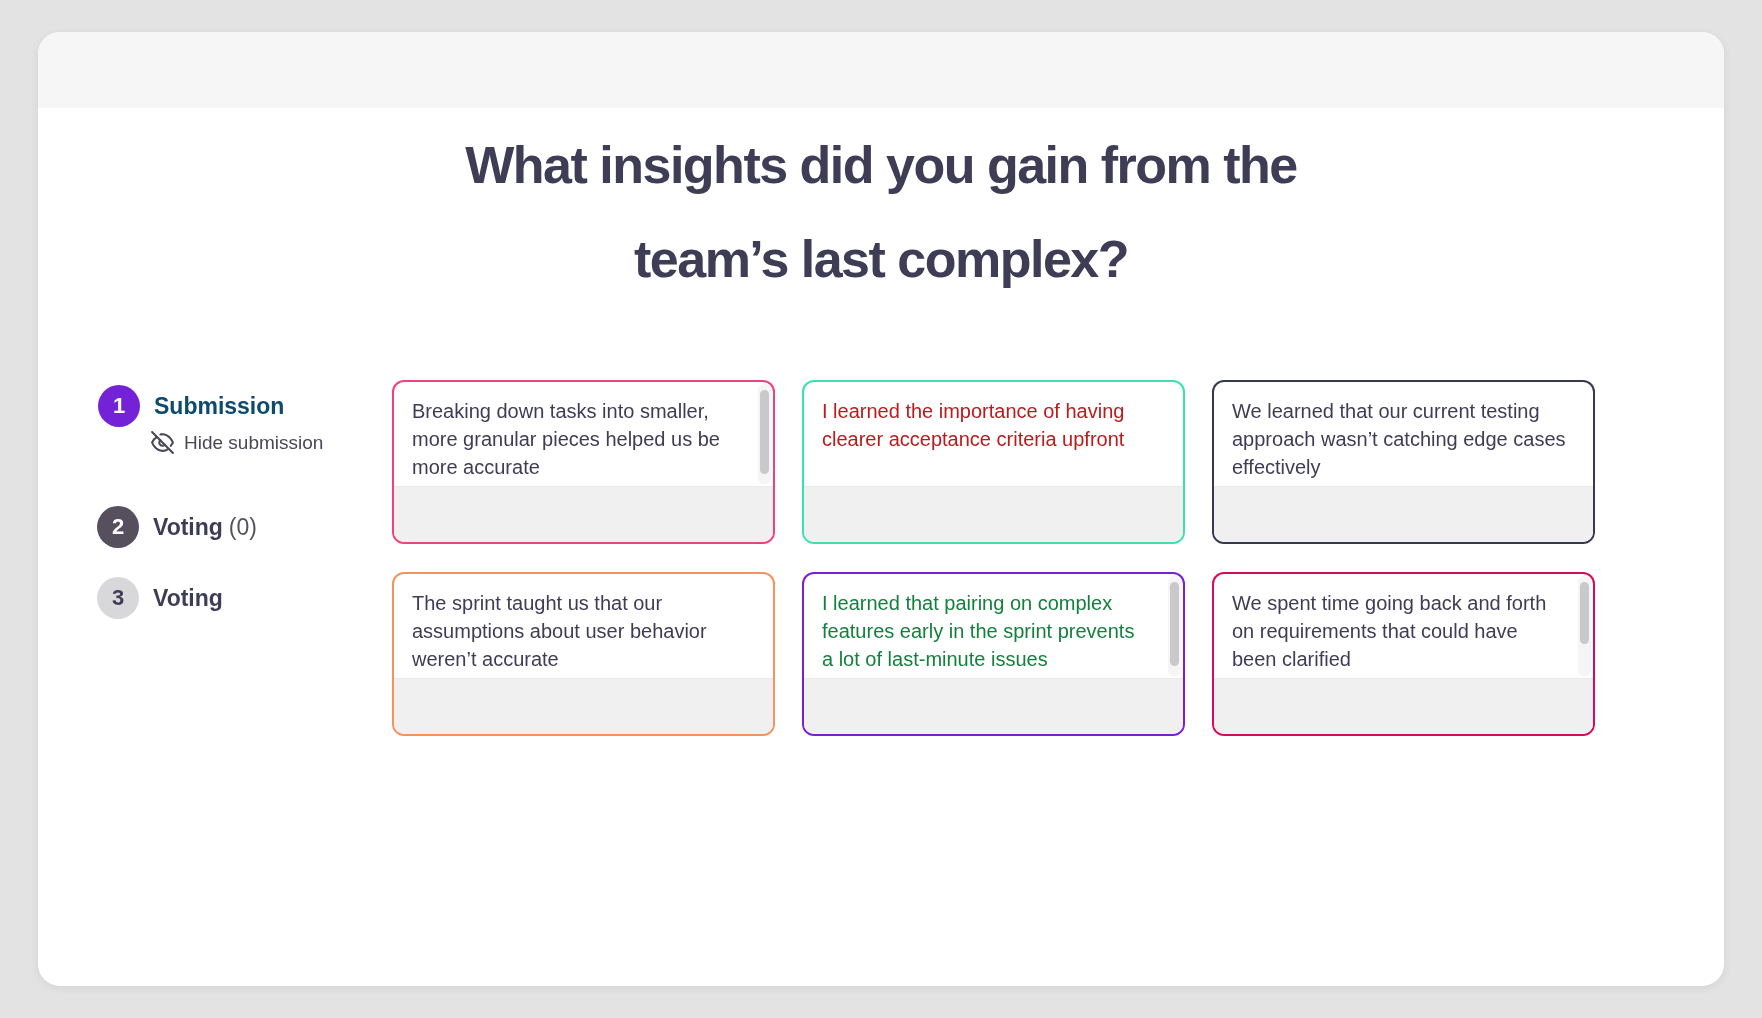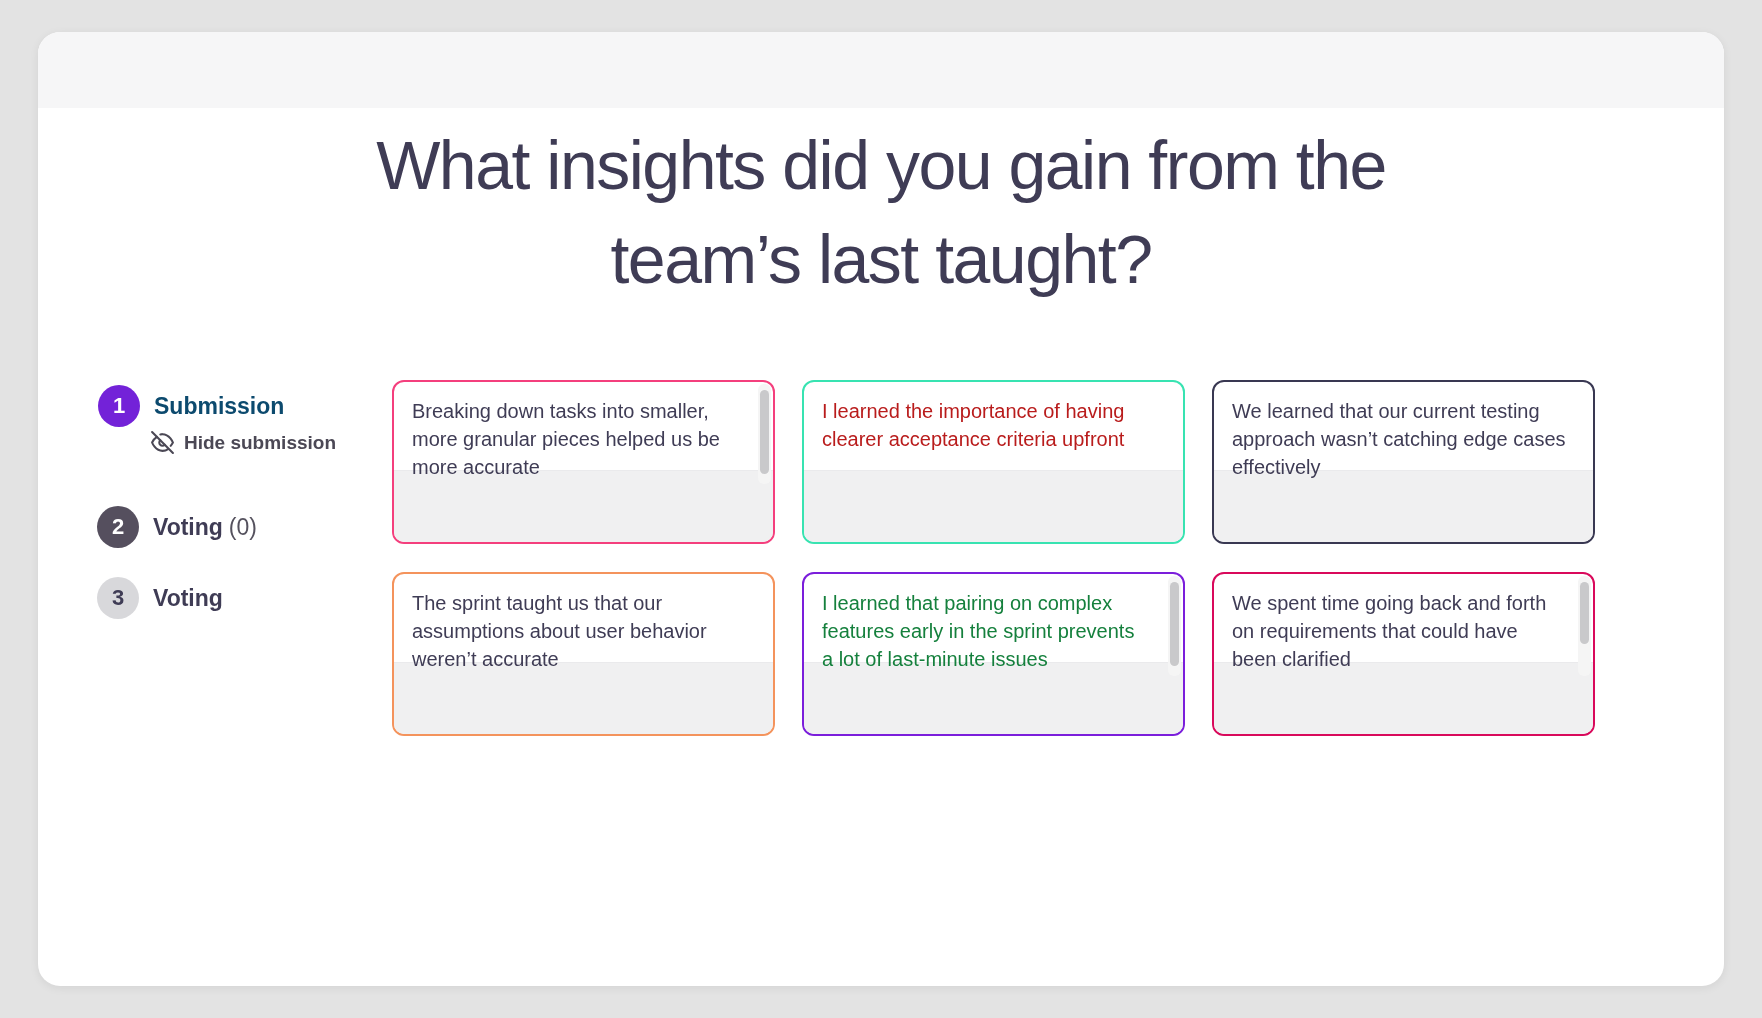--- a/index.html
+++ b/index.html
@@ -27,22 +27,22 @@
     left:0;top:0;right:0;
     height:76px;
     background:#f6f6f7;
     border-radius:22px 22px 0 0;
   }
   .title{
     position:absolute;
     left:0;top:118px;
     width:1762px;
     text-align:center;
-    font-weight:400;
-    font-size:68px;
+    font-weight:700;
+    font-size:52px;
     line-height:94px;
     letter-spacing:-1.5px;
   }
   
   .step-row{
     position:absolute;
     display:flex;
     align-items:center;
     gap:14px;
     cursor:pointer;
@@ -64,21 +64,20 @@
   }
   .step-count{
     font-weight:400;
     margin-left:6px;
   }
   .hide-submission{
     position:absolute;
     left:150px;top:430px;
     display:flex;align-items:center;gap:9px;
     cursor:pointer;
-    font-weight:bold;
   }
   .hide-submission-label{
     font-size:19px;
     white-space:nowrap;
   }
   .eye-off{display:block;}
   
   .cards-grid{
     position:absolute;
     left:392px;top:380px;
@@ -92,21 +91,21 @@
     background:#ffffff;
     border:2px solid #ccc;
     border-radius:12px;
     overflow:hidden;
     display:flex;
     flex-direction:column;
     box-sizing:border-box;
   }
   .card-text{
     position:relative;
-    height:88px;
+    height:104px;
     flex:0 0 auto;
     padding:15px 14px 0 18px;
     box-sizing:border-box;
     font-size:20px;
     line-height:28px;
     font-weight:500;
   }
   .card-text .txt{display:block;max-width:336px;}
   .card.has-scroll .card-text .txt{max-width:322px;}
   .sb-track{
@@ -135,21 +134,21 @@
 <body>
 
 <div class="stage">
 
   <div class="panel">
     <div class="panel-topband"></div>
   </div>
 
   <div class="title" style="color: rgb(63, 60, 85);">
     <div>What insights did you gain from the</div>
-    <div>team’s last taught?</div>
+    <div>team’s last complex?</div>
   </div>
 
   <div class="step-row s1">
     <div class="step-circle" style="background: rgb(115, 34, 216); color: rgb(255, 255, 255);">1</div>
     <div class="step-label" style="color: #0c4a6e;">Submission</div>
   </div>
 
   <div class="hide-submission">
     <svg class="eye-off" width="25" height="25" viewBox="0 0 24 24" fill="none" stroke="#4b4855" stroke-width="2" stroke-linecap="round" stroke-linejoin="round">
       <path d="M9.9 4.24A9.12 9.12 0 0 1 12 4c7 0 10 8 10 8a18.5 18.5 0 0 1-2.16 3.19"></path>

